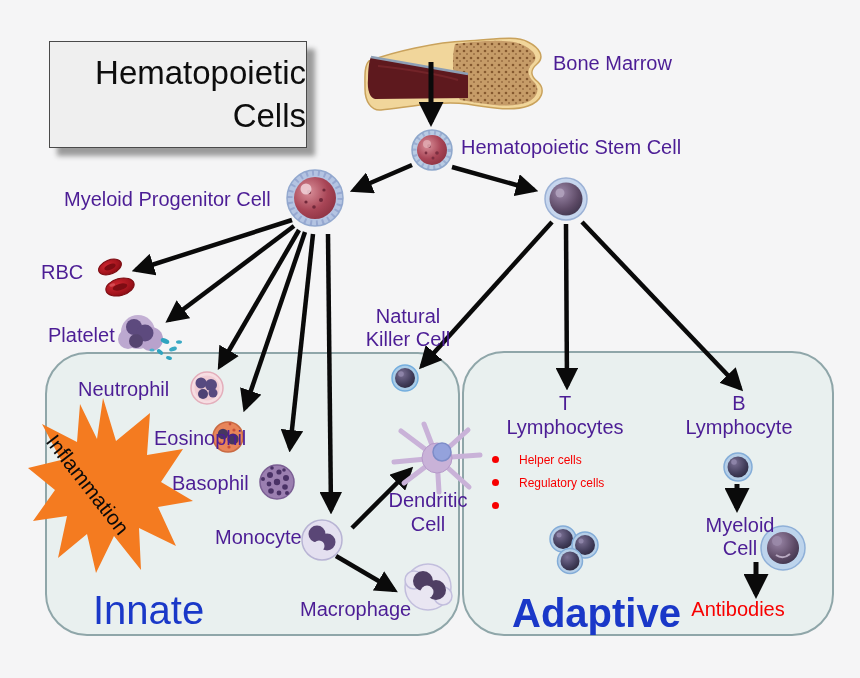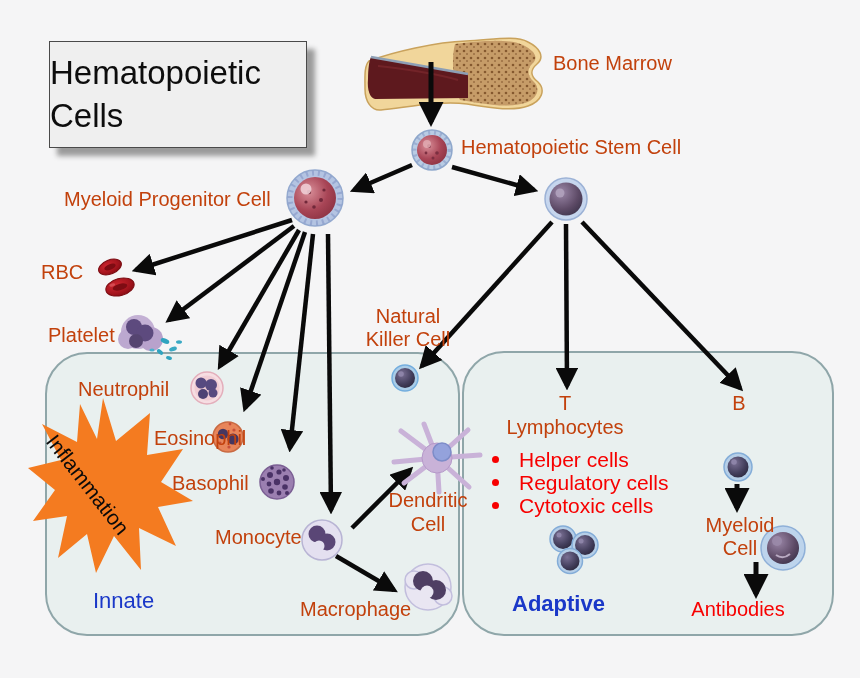--- a/index.html
+++ b/index.html
@@ -16,29 +16,29 @@
     border:2.5px solid var(--box-border,#8fa6a9);
     border-radius:42px;
   }
   .region--innate{left:45px;top:352px;width:411px;height:280px;}
   .region--adaptive{left:462px;top:351px;width:368px;height:281px;}
   .title-box{
     position:absolute;left:49px;top:41px;width:256px;height:105px;z-index:4;
     background:#efefef;border:1.5px solid #4a4a4a;
     box-shadow:8px 8px 5px #9b9b9b;
     display:flex;align-items:center;justify-content:center;
-    text-align:left;font-size:33px;line-height:1.3;color:#0d0d0d;
+    text-align:right;font-size:33px;line-height:1.3;color:#0d0d0d;
   }
-  .lbl{position:absolute;z-index:5;font-size:20px;line-height:1.15;white-space:nowrap;color:#c2410c;}
+  .lbl{position:absolute;z-index:5;font-size:20px;line-height:1.15;white-space:nowrap;color:#4c1d95;}
   .ctr{transform:translateX(-50%);text-align:center;}
   .two{line-height:24px;}
-  .region-label{position:absolute;z-index:5;font-size:22px;color:var(--blue-label,#1a38c8);white-space:nowrap;}
+  .region-label{position:absolute;z-index:5;font-size:40px;color:var(--blue-label,#1a38c8);white-space:nowrap;}
   .red{color:var(--red-label,#f70000);}
   .ttypes{position:absolute;left:492px;top:448px;z-index:5;}
-  .trow{display:flex;align-items:center;height:23px;font-size:21px;color:var(--red-label,#f70000);}
+  .trow{display:flex;align-items:center;height:23px;font-size:12px;color:var(--red-label,#f70000);}
   .trow .dot{width:7px;height:7px;border-radius:50%;background:var(--red-label,#f70000);margin-right:20px;flex:0 0 auto;}
   .inflam-label{
     position:absolute;left:60px;top:430px;z-index:6;font-size:21px;color:#0a0a0a;
     transform:rotate(52deg);transform-origin:0 0;white-space:nowrap;
   }
   .ar{stroke:#0a0a0a;stroke-width:4.5;marker-end:url(#ah);}
   .ar2{stroke:#0a0a0a;stroke-width:5;marker-end:url(#ah);}
 </style>
 </head>
 <body>
@@ -286,39 +286,39 @@
   <div class="lbl ctr" style="left:408px;top:305px;line-height:23px;">
     <div>Natural</div>
     <div>Killer Cell</div>
   </div>
   <div class="lbl ctr two" style="left:565px;top:391px;">
     <div>T</div>
     <div>Lymphocytes</div>
   </div>
   <div class="lbl ctr two" style="left:739px;top:391px;">
     <div>B</div>
+    <div>Lymphocyte</div>
   </div>
   <div class="lbl ctr" style="left:740px;top:514px;line-height:23px;">
     <div>Myeloid</div>
     <div>Cell</div>
   </div>
   <div class="lbl ctr red" style="left:738px;top:598px;">Antibodies</div>
 
   <div class="ttypes">
     <div class="trow">
       <span class="dot"></span>
       <span>Helper cells</span>
     </div>
     <div class="trow">
       <span class="dot"></span>
       <span>Regulatory cells</span>
     </div>
     <div class="trow">
       <span class="dot"></span>
-      <span>Cytotoxic cells</span>
     </div>
   </div>
 
   <div class="region-label" style="left:93px;top:588px;">Innate</div>
   <div class="region-label" style="left:512px;top:591px;font-weight:bold;">Adaptive</div>
 
   <div class="inflam-label">Inflammation</div>
 
 </div>
 

